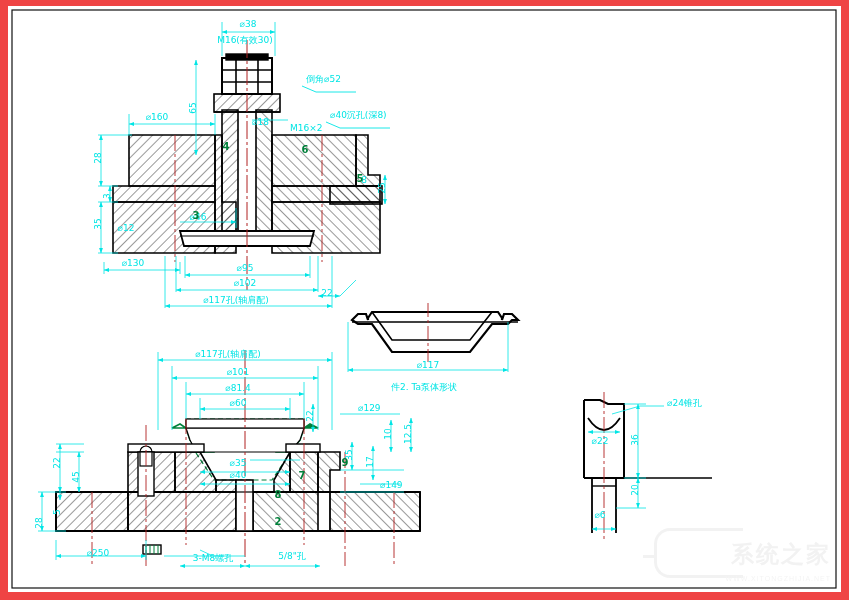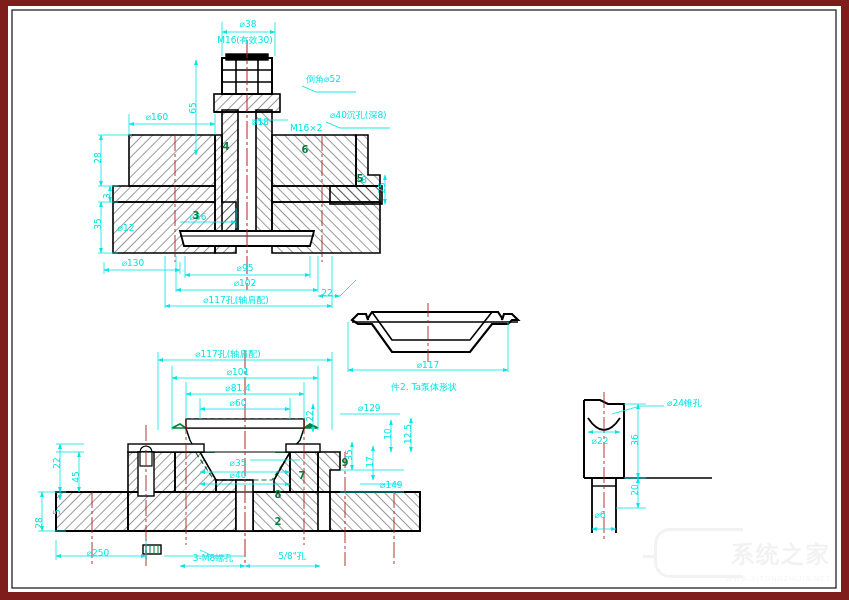--- a/index.html
+++ b/index.html
@@ -1,17 +1,17 @@
 <!DOCTYPE html>
 <html><head>
 <meta charset="utf-8">
 <style>
   html,body{margin:0;padding:0;background:#6e6e6e;}
   body{width:849px;height:600px;overflow:hidden;font-family:"Liberation Sans",sans-serif;}
-  #viewport{position:relative;width:849px;height:600px;background:#7f1d1d;}
+  #viewport{position:relative;width:849px;height:600px;background:#ef4444;}
   #canvas{position:absolute;left:8px;top:6px;width:833px;height:586px;background:#ffffff;overflow:hidden;}
   #svgroot{position:absolute;left:0;top:0;}
   .wm{position:absolute;right:6px;bottom:8px;width:180px;height:56px;pointer-events:none;}
   .wm-text{position:absolute;right:4px;bottom:14px;color:#f2f2f2;font-size:23px;letter-spacing:2px;
            font-family:"DejaVu Sans",sans-serif;font-weight:bold;white-space:nowrap;}
   .wm-sub{position:absolute;right:4px;bottom:2px;color:#f4f4f4;font-size:7px;letter-spacing:1px;white-space:nowrap;}
   .wm-mark{position:absolute;right:92px;bottom:6px;width:86px;height:44px;
            border:3px solid #f2f2f2;border-right:none;border-radius:16px 0 0 16px;opacity:.95;}
   .wm-dash{position:absolute;right:178px;bottom:26px;width:14px;height:3px;background:#f2f2f2;}
 </style>

